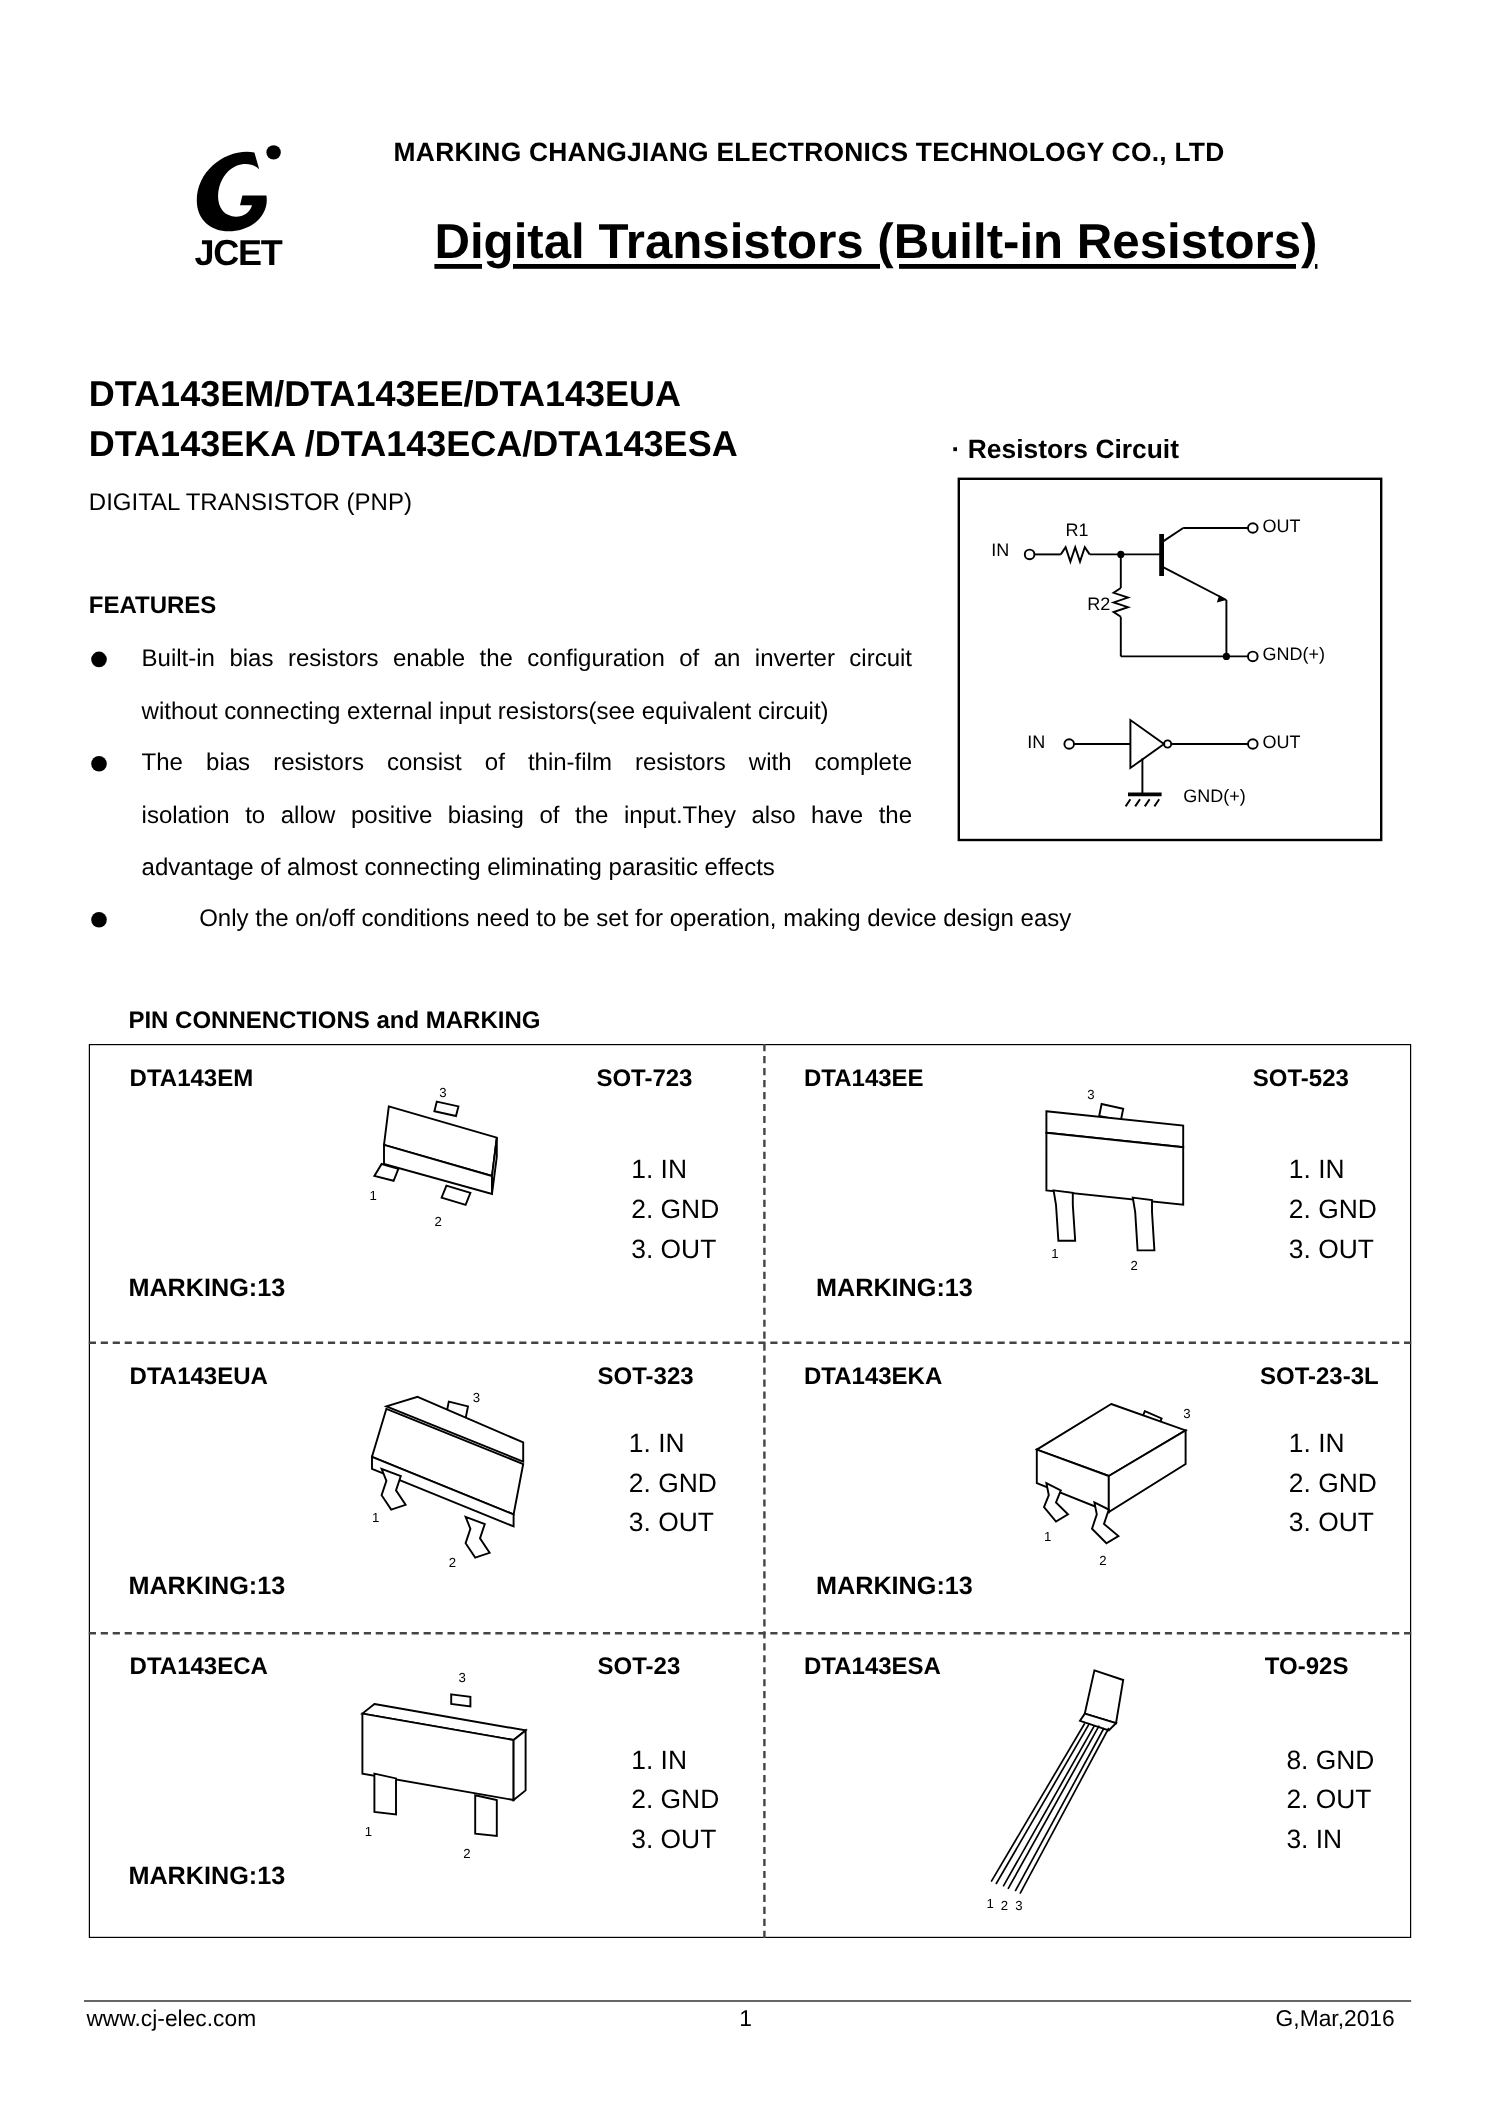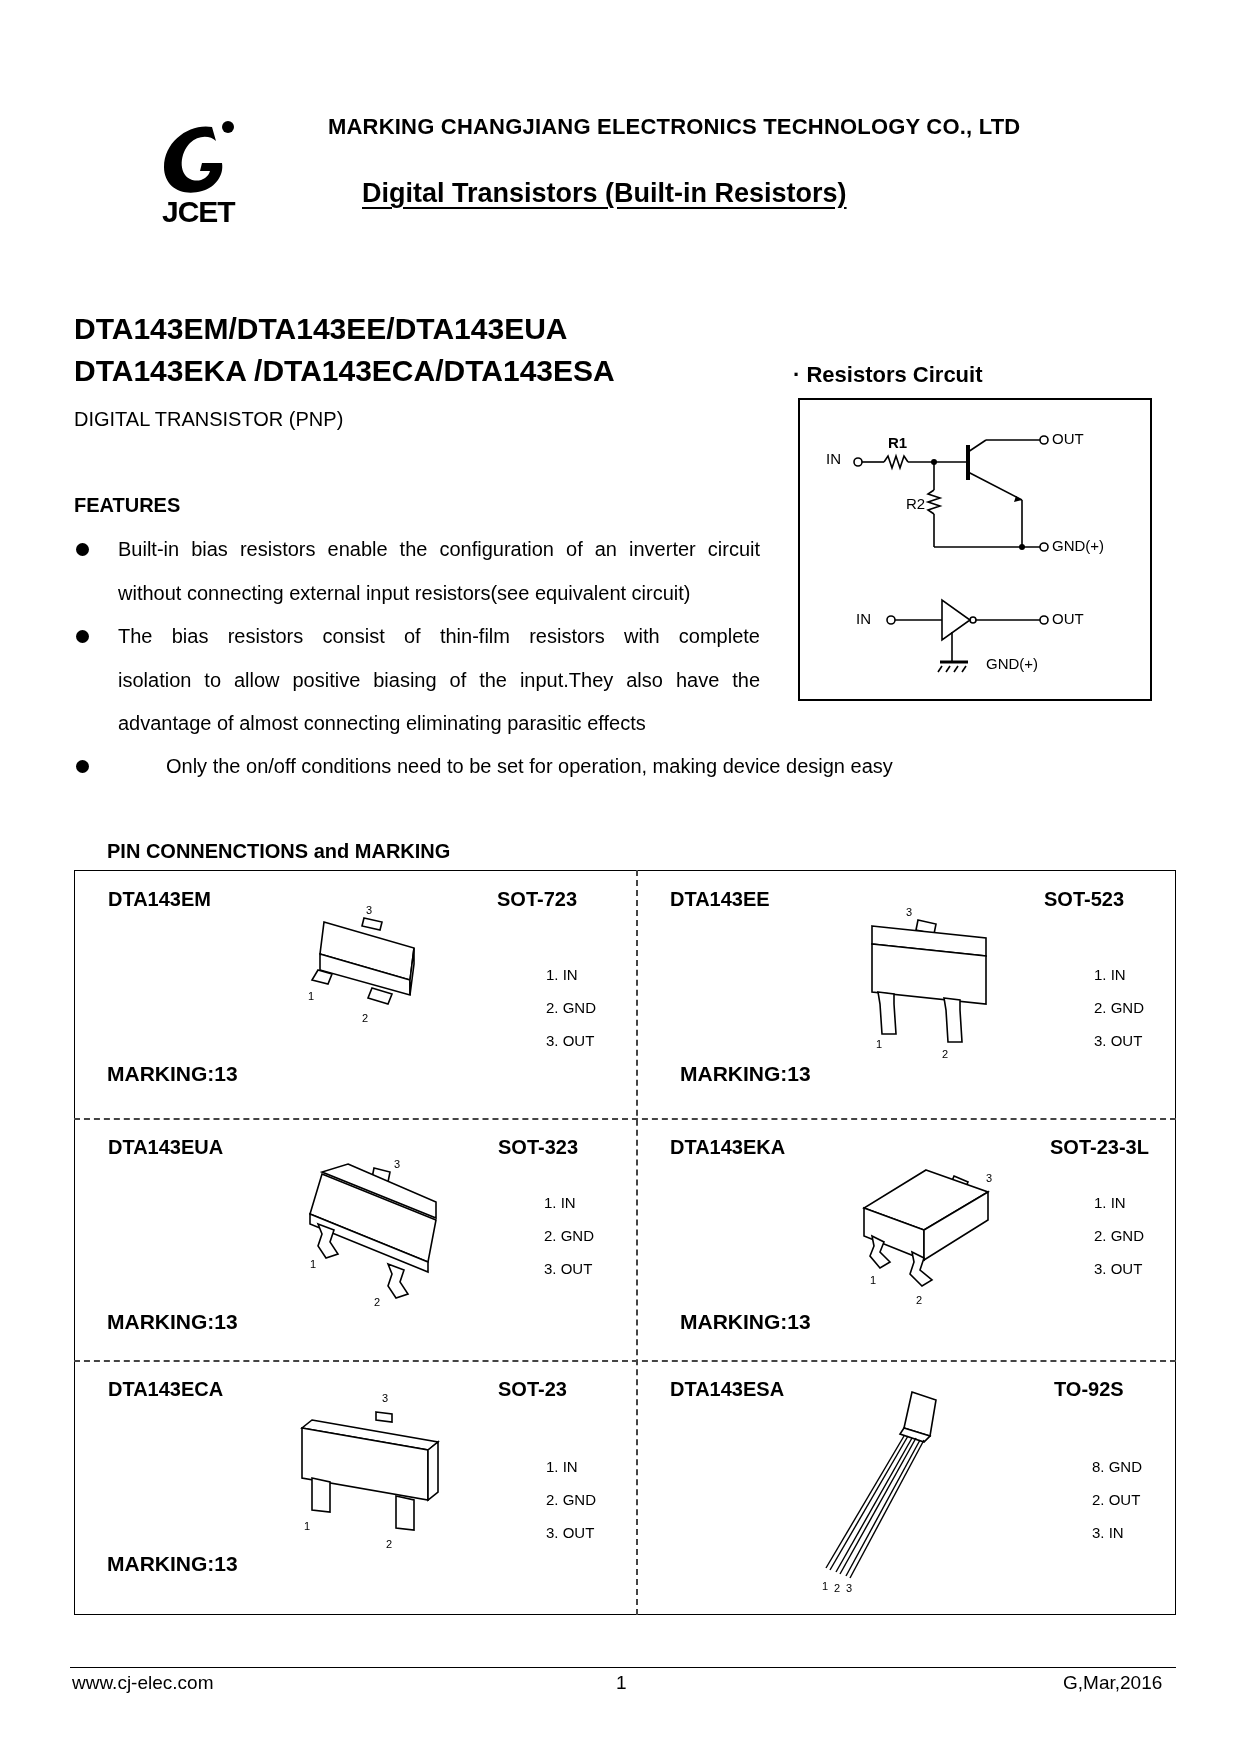--- a/index.html
+++ b/index.html
@@ -1,38 +1,38 @@
 <!DOCTYPE html>
 <html><head>
 <meta charset="utf-8">
 <style>
   html, body { margin:0; padding:0; background:#fff; }
   body { width:1240px; height:1754px; position:relative; font-family:"Liberation Sans", sans-serif; color:#000; overflow:hidden; }
   .abs { position:absolute; }
   .logo { left:150px; top:105px; width:120px; height:125px; }
   .company { left:328px; top:114px; font-size:22px; font-weight:bold; letter-spacing:0.2px; white-space:nowrap; }
-  .doc-title { left:362px; top:178px; font-size:27px; font-weight:bold; text-decoration:underline; text-underline-offset:5px; white-space:nowrap; }
+  .doc-title { left:362px; top:178px; font-size:41px; font-weight:bold; text-decoration:underline; text-underline-offset:5px; white-space:nowrap; }
   .parts1 { left:74px; top:312px; font-size:30px; font-weight:bold; white-space:nowrap; }
   .parts2 { left:74px; top:354px; font-size:30px; font-weight:bold; white-space:nowrap; }
   .subtitle { left:74px; top:408px; font-size:20px; white-space:nowrap; }
   .eq-label { left:793px; top:362px; font-size:22px; font-weight:bold; white-space:nowrap; }
   .eq-box { left:798px; top:398px; width:354px; height:303px; border:2px solid #000; box-sizing:border-box; }
   .features-h { left:74px; top:494px; font-size:20px; font-weight:bold; }
   .feat { left:74px; width:930px; font-size:20px; line-height:43.5px; }
   .feat .bullet { position:absolute; left:2px; top:15px; width:13px; height:13px; border-radius:50%; background:#000; }
   .feat .text { position:absolute; left:44px; }
   .j { text-align:justify; text-align-last:justify; width:712px; display:block; }
   .pin-h { left:107px; top:840px; font-size:20px; font-weight:bold; white-space:nowrap; }
   .grid { left:74px; top:870px; width:1102px; height:745px; border:1.5px solid #000; box-sizing:border-box; }
   .vdash { left:636px; top:870px; height:745px; border-left:2px dashed #444; }
   .hdash { left:74px; width:1102px; border-top:2px dashed #444; }
   .cell { position:absolute; width:550px; height:240px; }
   .cell .pn { position:absolute; top:18px; left:34px; font-size:20px; font-weight:bold; }
   .cell .pkg { position:absolute; top:18px; font-size:20px; font-weight:bold; white-space:nowrap;text-align:center; }
-  .cell .pins { position:absolute; font-size:15px; line-height:33px; white-space:nowrap;margin-left:20px; }
+  .cell .pins { position:absolute; font-size:22px; line-height:33px; white-space:nowrap; }
   .cell .mark { position:absolute; font-size:21px; font-weight:bold; }
   .cell svg { position:absolute; }
   .footer-line { left:70px; top:1667px; width:1106px; border-top:1.5px solid #000; }
   .footer-url { left:72px; top:1672px; font-size:19px; }
   .footer-page { left:616px; top:1672px; font-size:19px; }
   .footer-date { left:1063px; top:1672px; font-size:19px; white-space:nowrap; }
 </style>
 </head>
 <body>
 
@@ -86,21 +86,21 @@
       <line x1="142" y1="266" x2="138" y2="272"></line>
       <line x1="150" y1="266" x2="146" y2="272"></line>
       <line x1="158" y1="266" x2="154" y2="272"></line>
       <line x1="166" y1="266" x2="162" y2="272"></line>
     </g>
     <polygon points="216,96 222,100 214,102" fill="#000"></polygon>
     <circle cx="134" cy="62" r="3" fill="#000"></circle>
     <circle cx="222" cy="147" r="3" fill="#000"></circle>
   </svg>
   <span class="abs" style="left:26px;top:50px;font-size:15px;">IN</span>
-  <span class="abs" style="left:88px;top:34px;font-size:15px;font-weight:bold;">R1</span>
+  <span class="abs" style="left:88px;top:34px;font-size:15px;">R1</span>
   <span class="abs" style="left:252px;top:30px;font-size:15px;">OUT</span>
   <span class="abs" style="left:106px;top:95px;font-size:15px;">R2</span>
   <span class="abs" style="left:252px;top:137px;font-size:15px;">GND(+)</span>
   <span class="abs" style="left:56px;top:210px;font-size:15px;">IN</span>
   <span class="abs" style="left:252px;top:210px;font-size:15px;">OUT</span>
   <span class="abs" style="left:186px;top:255px;font-size:15px;">GND(+)</span>
 </div>
 
 <div class="abs features-h">FEATURES</div>
 <div class="abs feat" style="top:528px;height:88px;">

